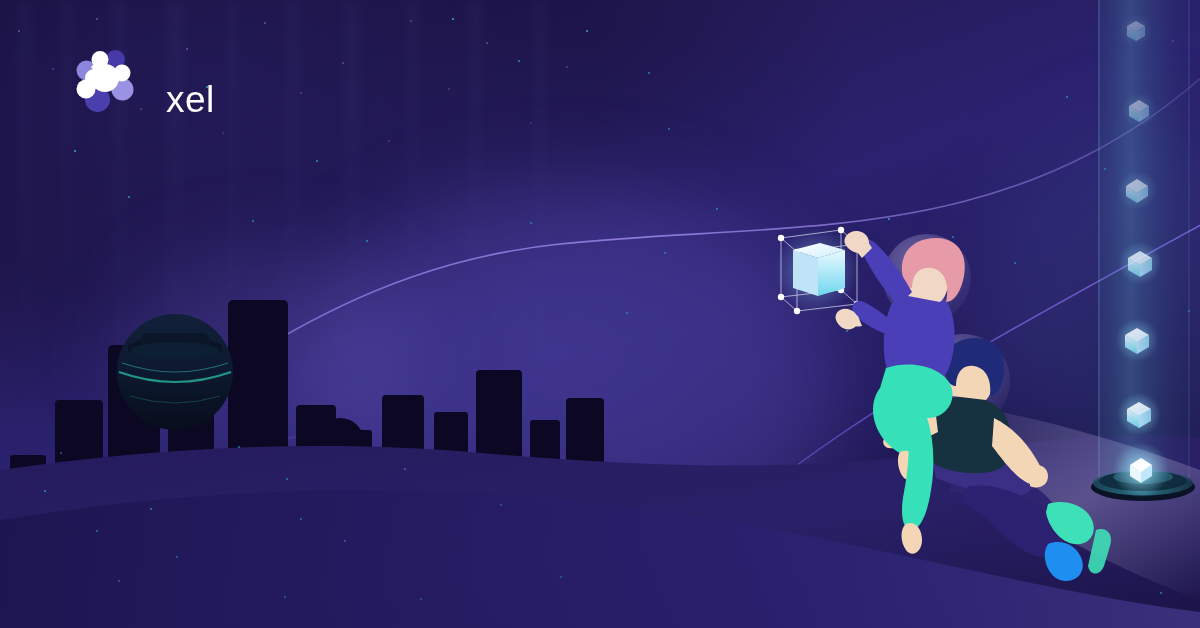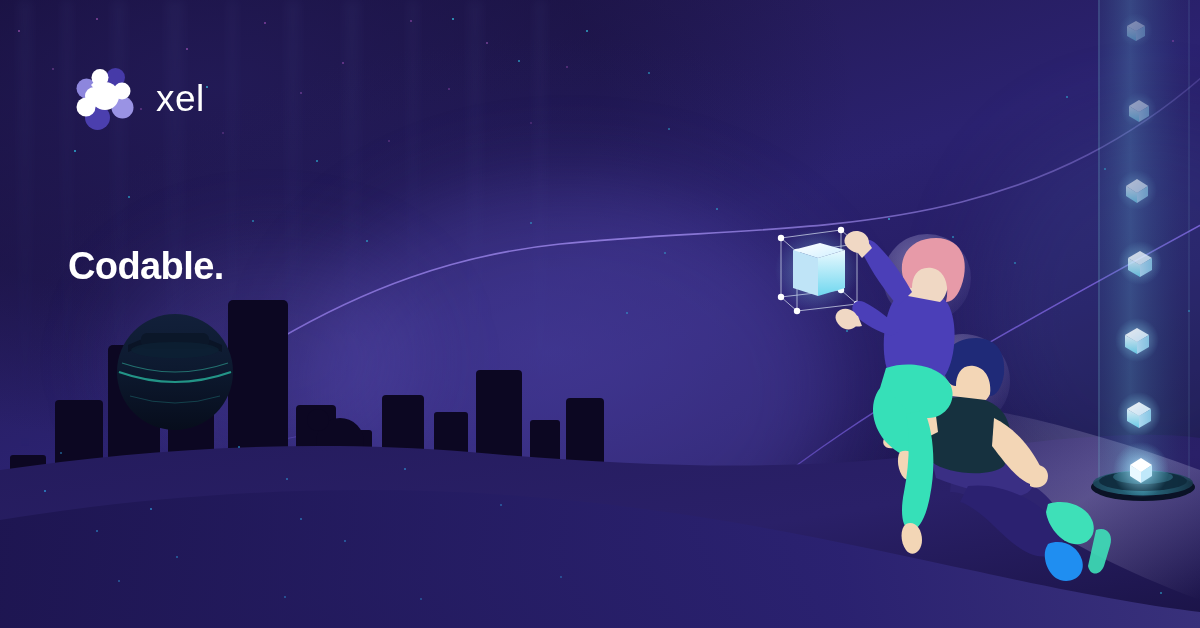--- a/index.html
+++ b/index.html
@@ -30,21 +30,21 @@
     background:linear-gradient(to bottom, rgba(128,140,210,0.10), rgba(90,110,190,0.05) 55%, rgba(0,0,0,0) 100%);
     filter:blur(5px); }
 
   
   .curve { position:absolute; left:0; top:0; width:1200px; height:628px; }
 
   
   .blob { position:absolute; border-radius:50%; filter:blur(40px); }
 
   
-  .logo-wrap { position:absolute; left:66px; top:60px; display:flex; align-items:center; gap:14px; }
+  .logo-wrap { position:absolute; left:66px; top:42px; display:flex; align-items:flex-end; gap:24px; }
   .wordmark { color:#ffffff; font-size:37px; font-weight:400; letter-spacing:.5px; line-height:1; }
 
   
   .headline { position:absolute; left:68px; top:238px; width:720px; }
   .headline .ln {
     color:#ffffff;
     font-size:38px;
     font-weight:bold;
     letter-spacing:-0.6px;
     line-height:1.52;
@@ -415,16 +415,15 @@
 
         <path d="M 30 20 L 42 32 L 36 38 L 25 25 Z"></path>
         <path d="M 44 30 L 57 27 L 57 35 L 44 40 Z"></path>
         <path d="M 32 40 L 40 34 L 26 51 L 18 45 Z"></path>
       </g>
     </svg>
     <div class="wordmark">xel</div>
   </div>
 
   <div class="headline">
-    <div class="ln">Codable.</div>
   </div>
 
 </div>
 
 </body></html>

